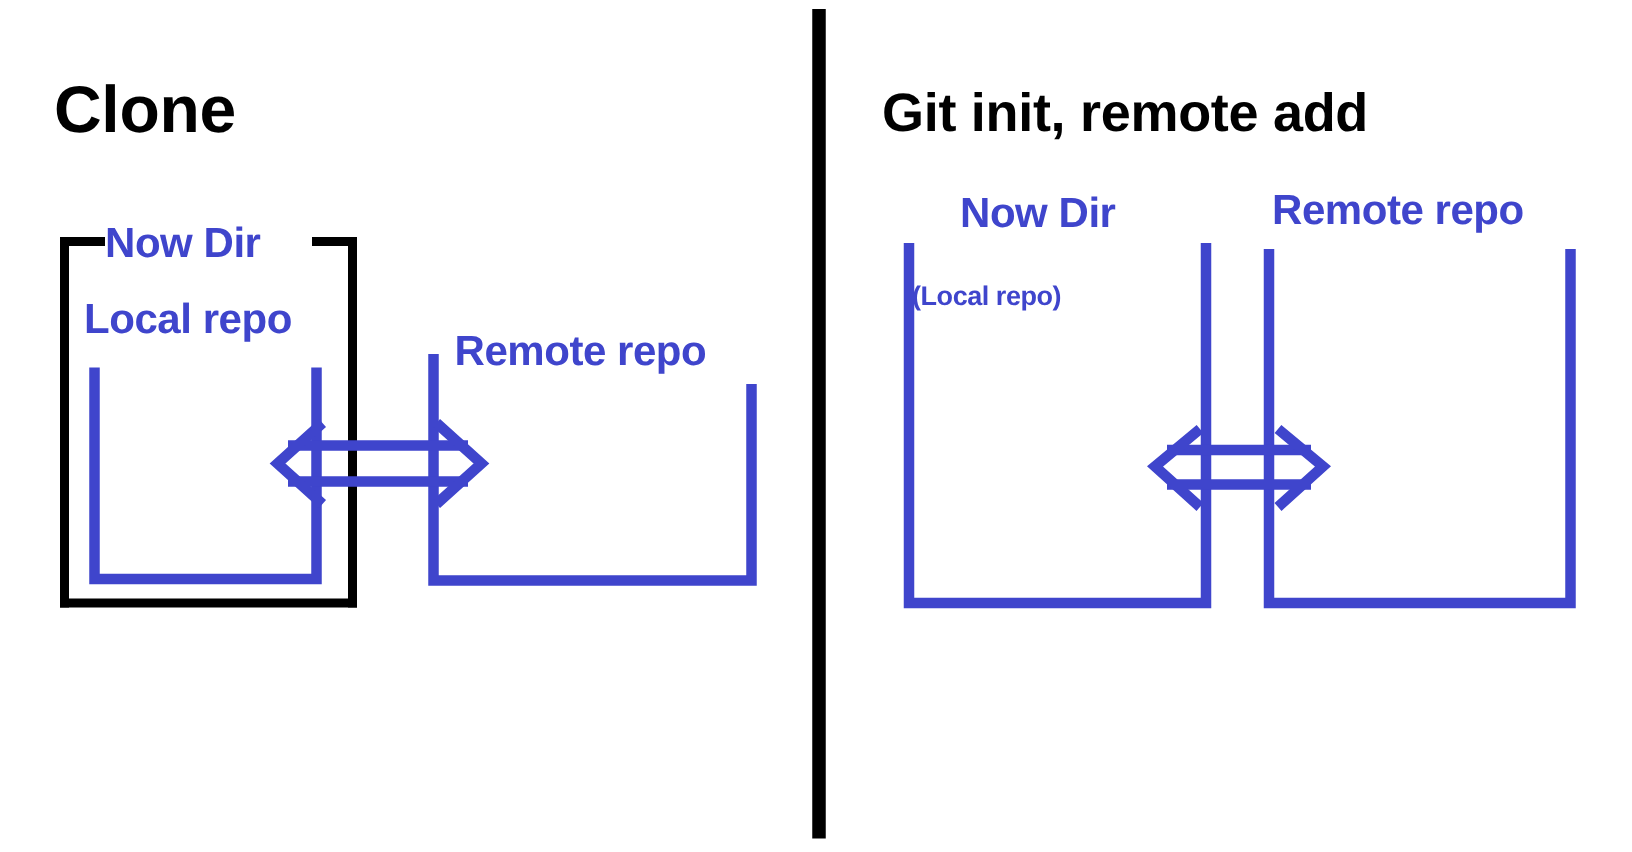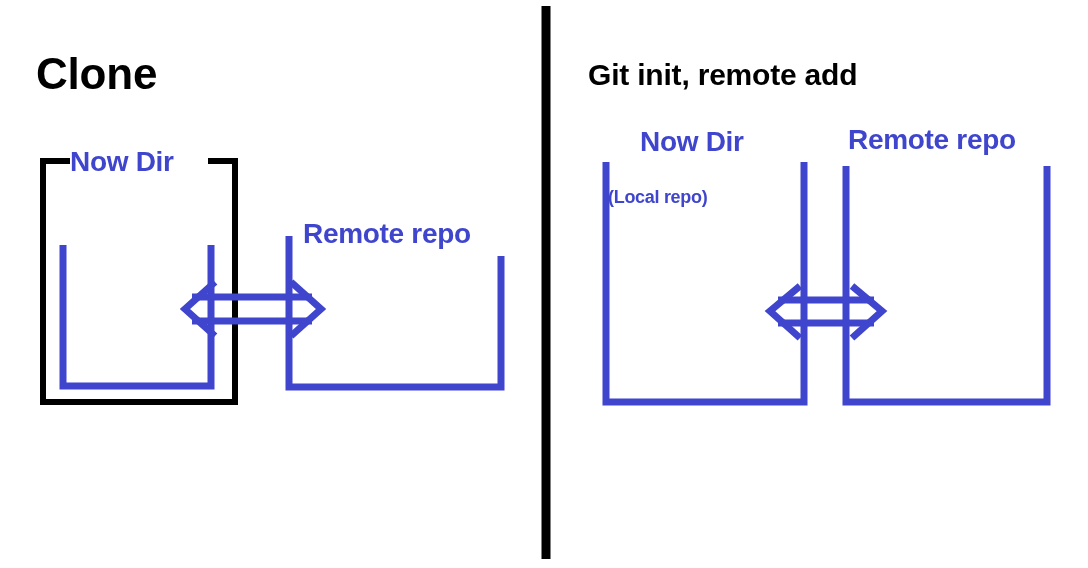--- a/index.html
+++ b/index.html
@@ -34,21 +34,21 @@
   #title-left {
     left: 36px;
     top: 48px;
     font-size: 44px;
     line-height: 52px;
     text-align: center;
   }
   #title-right {
     left: 588px;
     top: 58px;
-    font-size: 30px;
+    font-size: 36px;
     line-height: 34px;
   }
   .blue-label {
     position: absolute;
     font-weight: bold;
     color: #3F45CC;
     white-space: nowrap;
     letter-spacing: -0.3px;
   }
   #label-now-dir-left   { left: 70px;  top: 146px; font-size: 28px; }
@@ -107,20 +107,21 @@
     </g>
 
   </svg>
 
   <div class="panel-title" id="title-left">Clone</div>
 
   <div class="panel-title" id="title-right">Git init, remote add</div>
 
   <div class="blue-label" id="label-now-dir-left">Now Dir</div>
 
+  <div class="blue-label" id="label-local-repo">Local repo</div>
 
   <div class="blue-label" id="label-remote-left">Remote repo</div>
 
   <div class="blue-label" id="label-now-dir-right">Now Dir</div>
 
   <div class="blue-label" id="label-local-repo-par">(Local repo)</div>
 
   <div class="blue-label" id="label-remote-right">Remote repo</div>
 
 </div>

